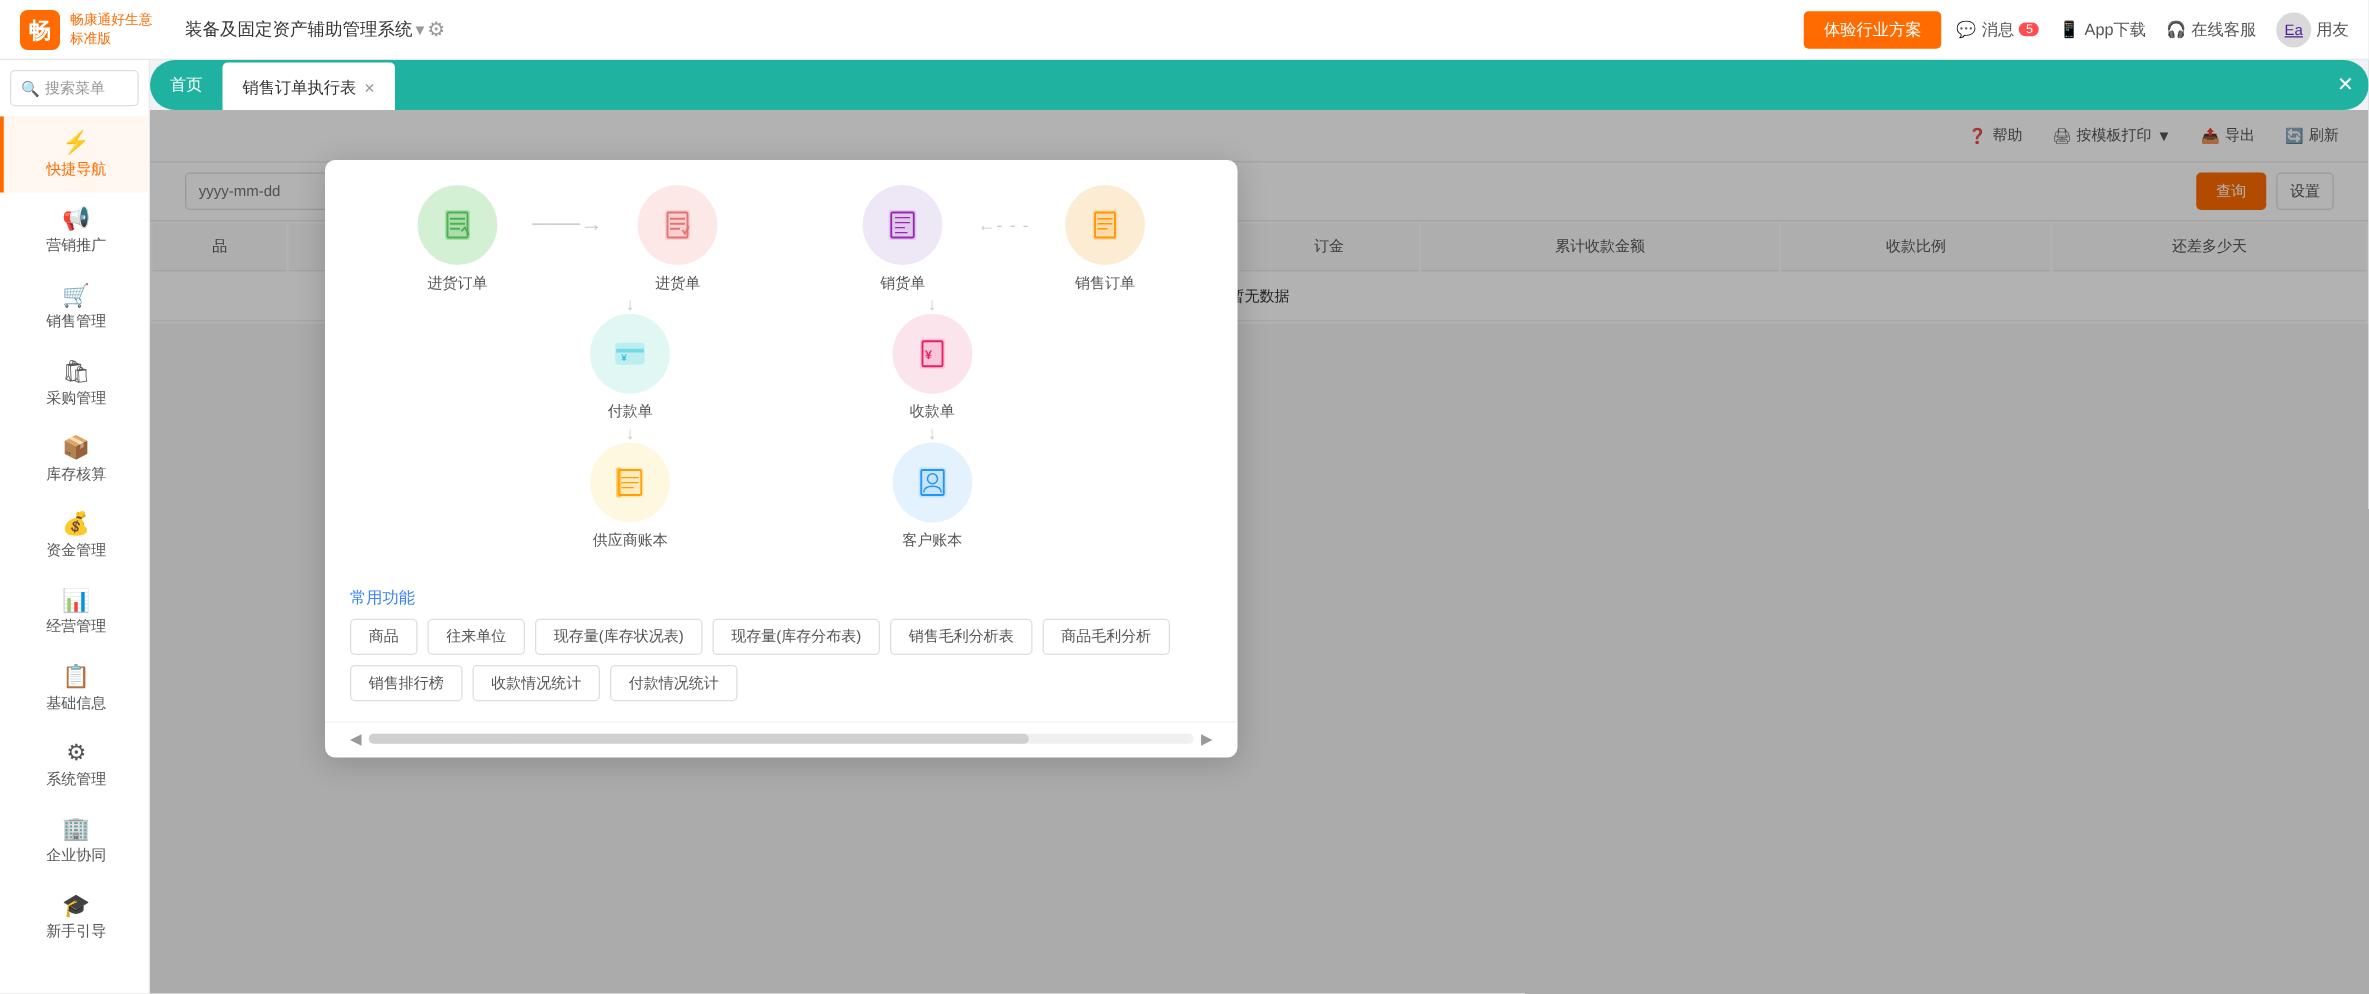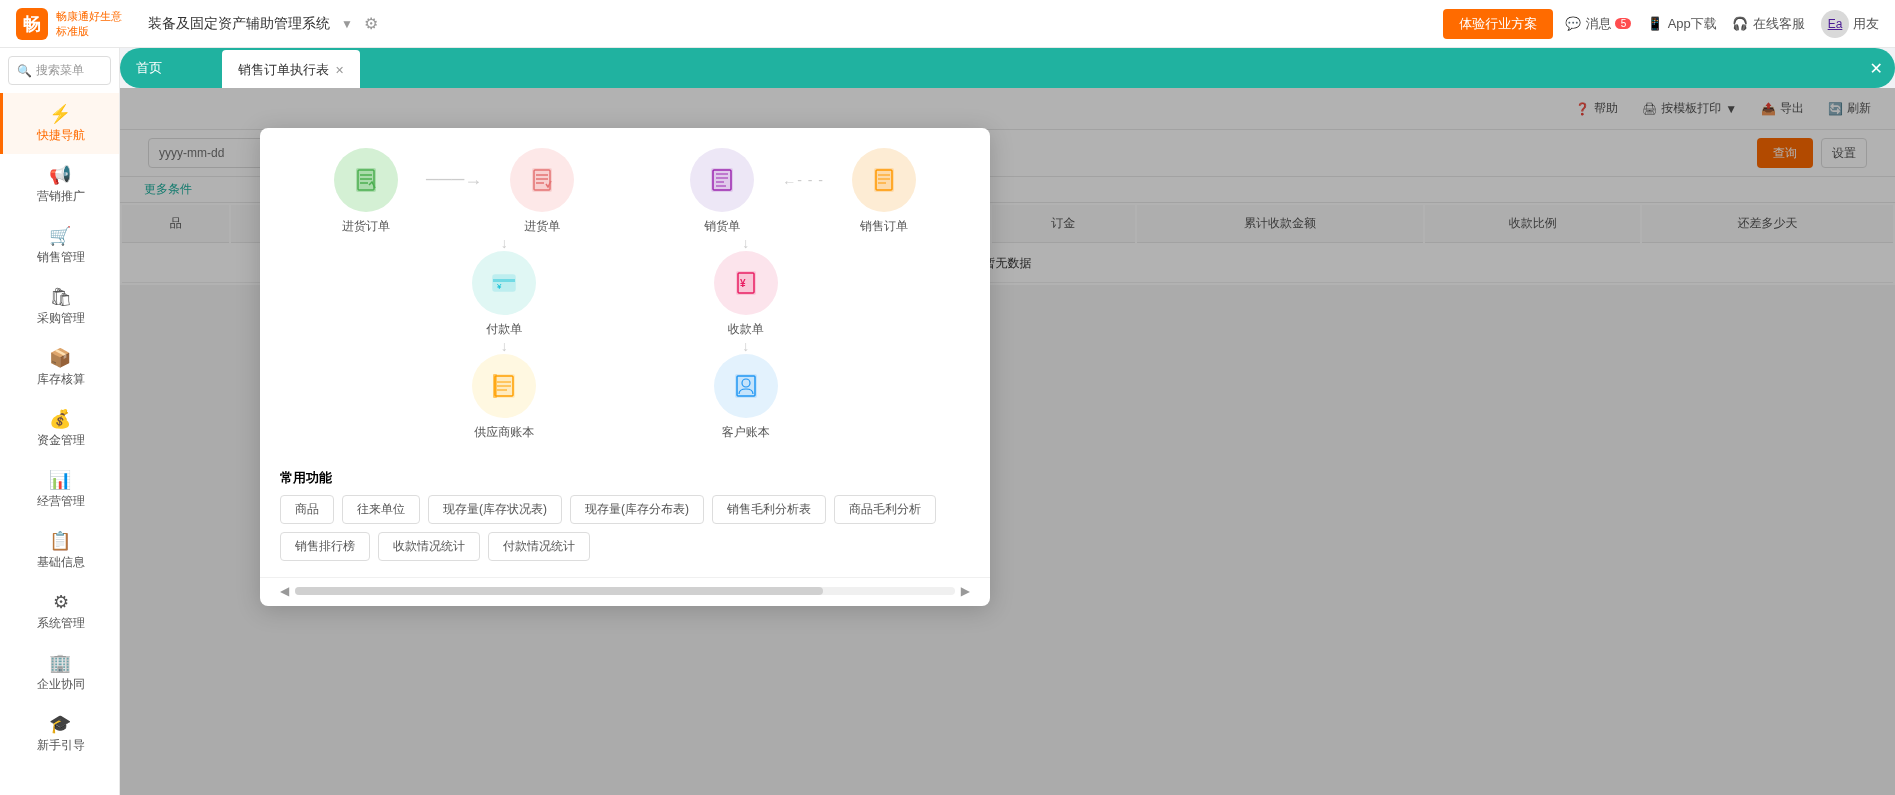--- a/index.html
+++ b/index.html
@@ -6,30 +6,30 @@
     body { font-family: "Microsoft YaHei", "PingFang SC", sans-serif; font-size: 13px; background: #f0f2f5; overflow: hidden; }
 
     
     .app-container { display: flex; flex-direction: column; height: 795px; width: 1895px; }
     .top-bar { display: flex; align-items: center; height: 48px; background: #fff; border-bottom: 1px solid #e8e8e8; padding: 0 16px; gap: 12px; flex-shrink: 0; }
     .main-area { display: flex; flex: 1; overflow: hidden; }
     .sidebar { width: 120px; background: #fff; border-right: 1px solid #e8e8e8; display: flex; flex-direction: column; flex-shrink: 0; }
     .content-area { flex: 1; display: flex; flex-direction: column; overflow: hidden; }
     .tab-bar { display: flex; align-items: center; background: #20b2a0; height: 40px; flex-shrink: 0; border-radius: 20px; }
     .tab-item { padding: 0 16px; height: 100%; display: flex; align-items: center; cursor: pointer; color: #fff; font-size: 13px; }
-    .tab-item.active { background: #fff; color: #333; border-radius: 4px 4px 0 0; margin-top: 4px; margin-left: 44px; }
+    .tab-item.active { background: #fff; color: #333; border-radius: 4px 4px 0 0; margin-top: 4px; }
     .tab-item .tab-close { margin-left: 6px; color: #999; font-size: 11px; }
     .tab-home { background: transparent; }
     .page-content { flex: 1; background: #f5f5f5; overflow: auto; position: relative; }
 
     
     .logo-area { display: flex; align-items: center; gap: 8px; width: 120px; flex-shrink: 0; }
     .logo-icon { width: 32px; height: 32px; background: #ff6b00; border-radius: 6px; display: flex; align-items: center; justify-content: center; color: #fff; font-size: 18px; font-weight: bold; }
     .logo-text { font-size: 11px; color: #ff6b00; line-height: 1.3; }
-    .system-title { flex: 1; display: flex; align-items: center; gap: 11px; font-size: 14px; color: #333; text-align: center; }
+    .system-title { flex: 1; display: flex; align-items: center; gap: 0; font-size: 14px; color: #333; text-align: center; }
     .title-dropdown { color: #999; font-size: 12px; cursor: pointer; }
     .settings-icon { color: #999; cursor: pointer; font-size: 16px; }
     .trial-btn { background: #ff6b00; color: #fff; border: none; border-radius: 4px; padding: 6px 16px; cursor: pointer; font-size: 13px; }
     .top-actions { margin-left: auto; display: flex; align-items: center; gap: 16px; color: #555; font-size: 13px; }
     .top-action-item { display: flex; align-items: center; gap: 4px; cursor: pointer; }
     .badge { background: #ff4d4f; color: #fff; border-radius: 10px; padding: 0 5px; font-size: 10px; min-width: 16px; text-align: center; }
     .user-avatar { width: 28px; height: 28px; border-radius: 50%; background: #d9d9d9; display: flex; align-items: center; justify-content: center; font-size: 12px; color: #4c1d95; text-decoration: underline; }
     .sidebar-search { padding: 8px; }
     .sidebar-search-btn { width: 100%; background: transparent; border: 1px solid #ddd; border-radius: 4px; padding: 5px 8px; display: flex; align-items: center; gap: 4px; cursor: pointer; color: #999; font-size: 12px; }
     .sidebar-nav { flex: 1; overflow-y: auto; }
@@ -69,21 +69,21 @@
     .circle-red-light { background: #fde8e8; color: #e57373; }
     .circle-purple { background: #ede7f6; color: #9c27b0; }
     .circle-orange { background: #fdecd4; color: #ff9800; }
     .circle-teal { background: #e0f7f4; color: #00bcd4; }
     .circle-pink { background: #fce4ec; color: #e91e63; }
     .circle-yellow { background: #fff8e1; color: #ffa000; }
     .circle-blue-light { background: #e3f2fd; color: #2196f3; }
 
     
     .common-functions { padding: 8px 20px 16px; }
-    .common-title { font-size: 13px; color: #000000; margin-bottom: 8px; font-weight: bold; }
+    .common-title { font-size: 13px; color: #3b82f6; margin-bottom: 8px; font-weight: normal; }
     .func-btns { display: flex; flex-wrap: wrap; gap: 8px; }
     .func-btn { border: 1px solid #ddd; background: #fff; border-radius: 4px; padding: 5px 14px; font-size: 12px; color: #555; cursor: pointer; }
 
     
     .modal-scrollbar { padding: 6px 20px 8px; display: flex; align-items: center; gap: 6px; border-top: 1px solid #f0f0f0; }
     .scrollbar-track { flex: 1; height: 8px; background: #f0f0f0; border-radius: 4px; position: relative; }
     .scrollbar-thumb { position: absolute; left: 0; top: 0; width: 80%; height: 100%; background: #d0d0d0; border-radius: 4px; }
     .scroll-arrow { color: #999; cursor: pointer; font-size: 12px; }
   </style>
 </head>
@@ -228,23 +228,20 @@
           <span style="color:#999; cursor:pointer;">📅</span>
           <select class="search-select">
             <option>单据状态</option>
             <option>待审核</option>
             <option>已审核</option>
             <option>已完成</option>
           </select>
           <div style="flex:1;"></div>
           <button class="search-btn">查询</button>
           <button class="set-btn">设置</button>
-        </div>
-        <div style="background:#fff; padding: 4px 16px; border-bottom: 1px solid #e8e8e8;">
-          <span class="more-conditions">更多条件</span>
         </div>
 
         <div class="table-wrapper">
           <table class="data-table">
             <thead>
               <tr>
                 <th>品</th>
                 <th>商品</th>
                 <th>金额</th>
                 <th>预估毛利</th>

